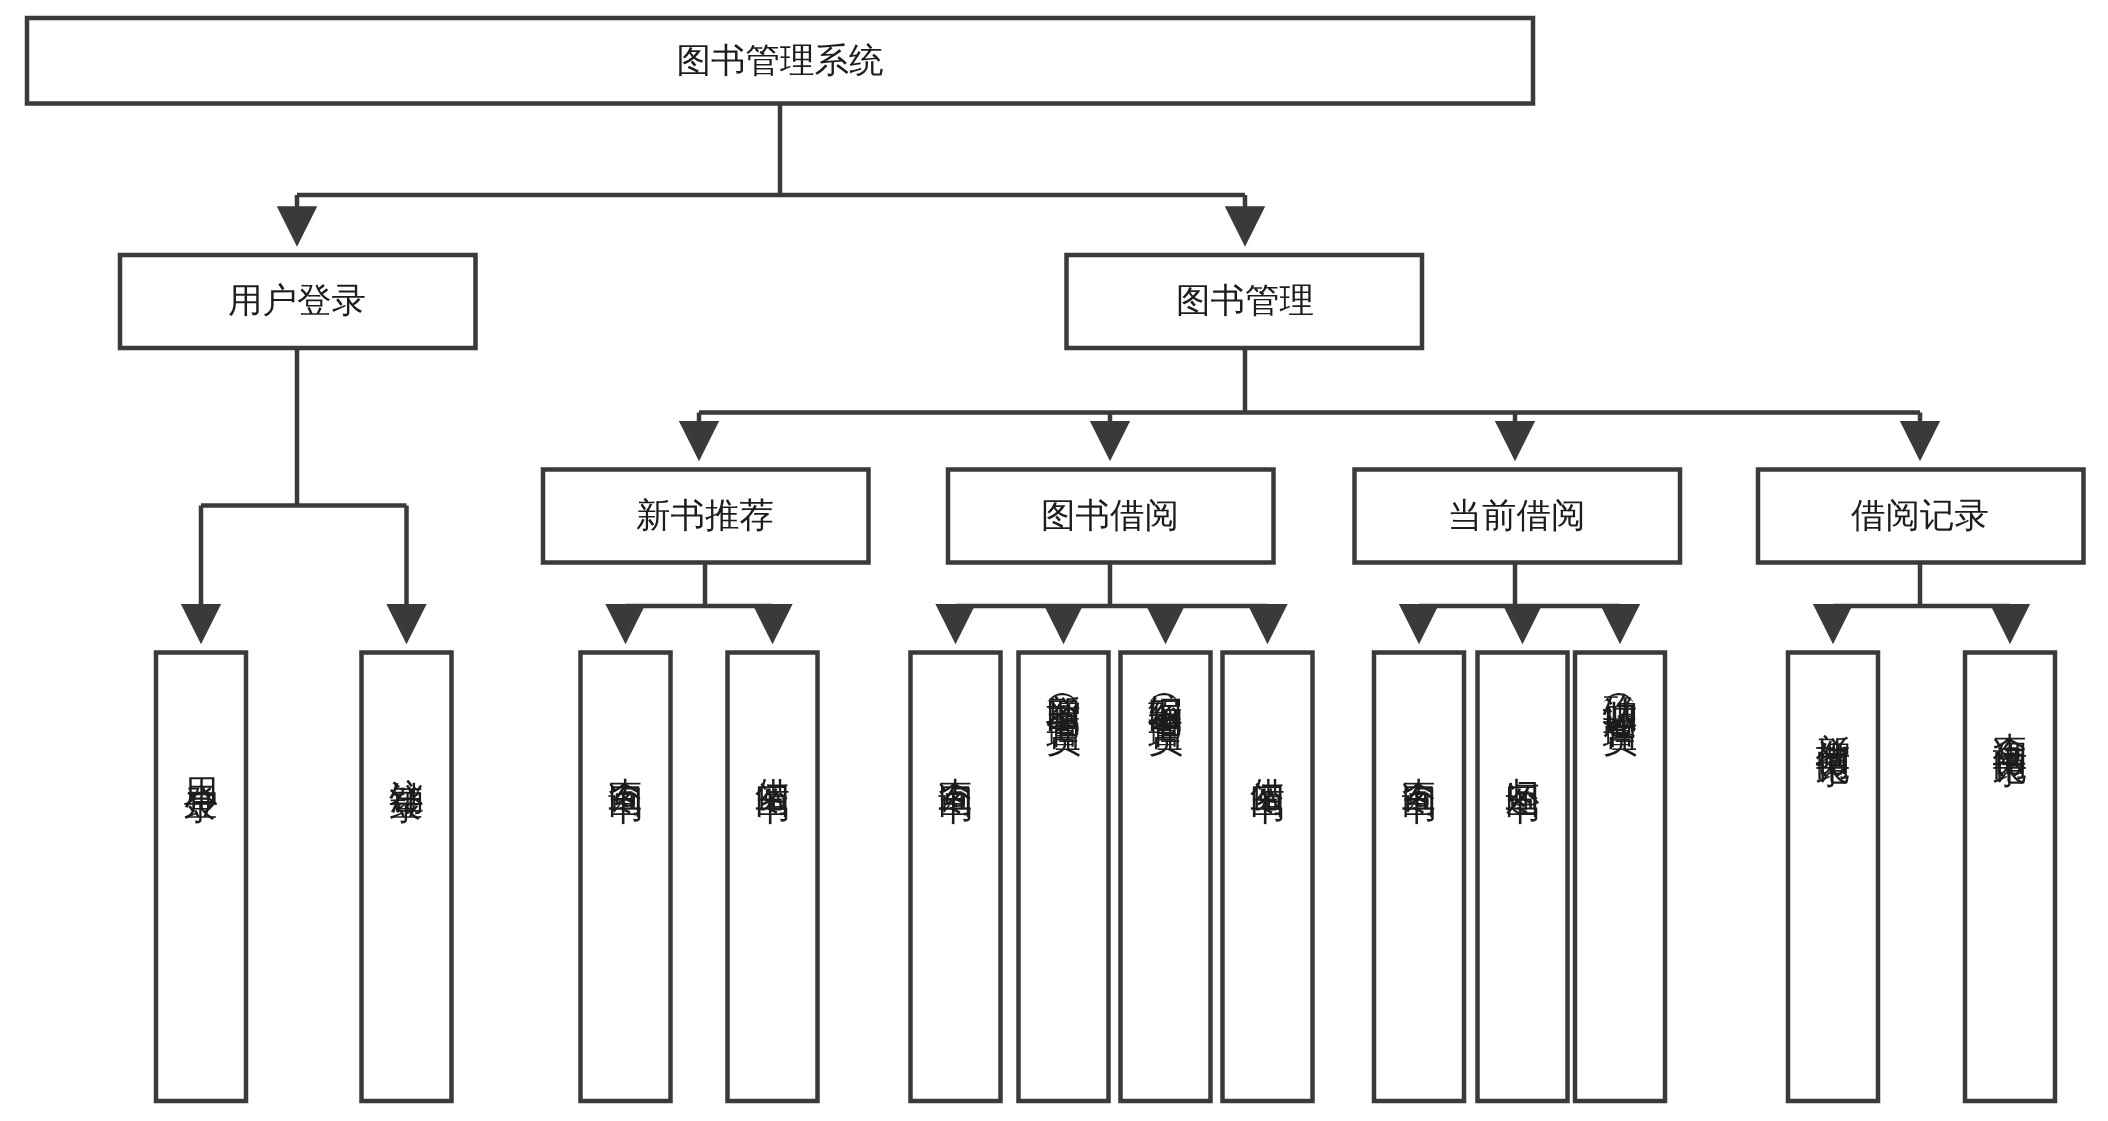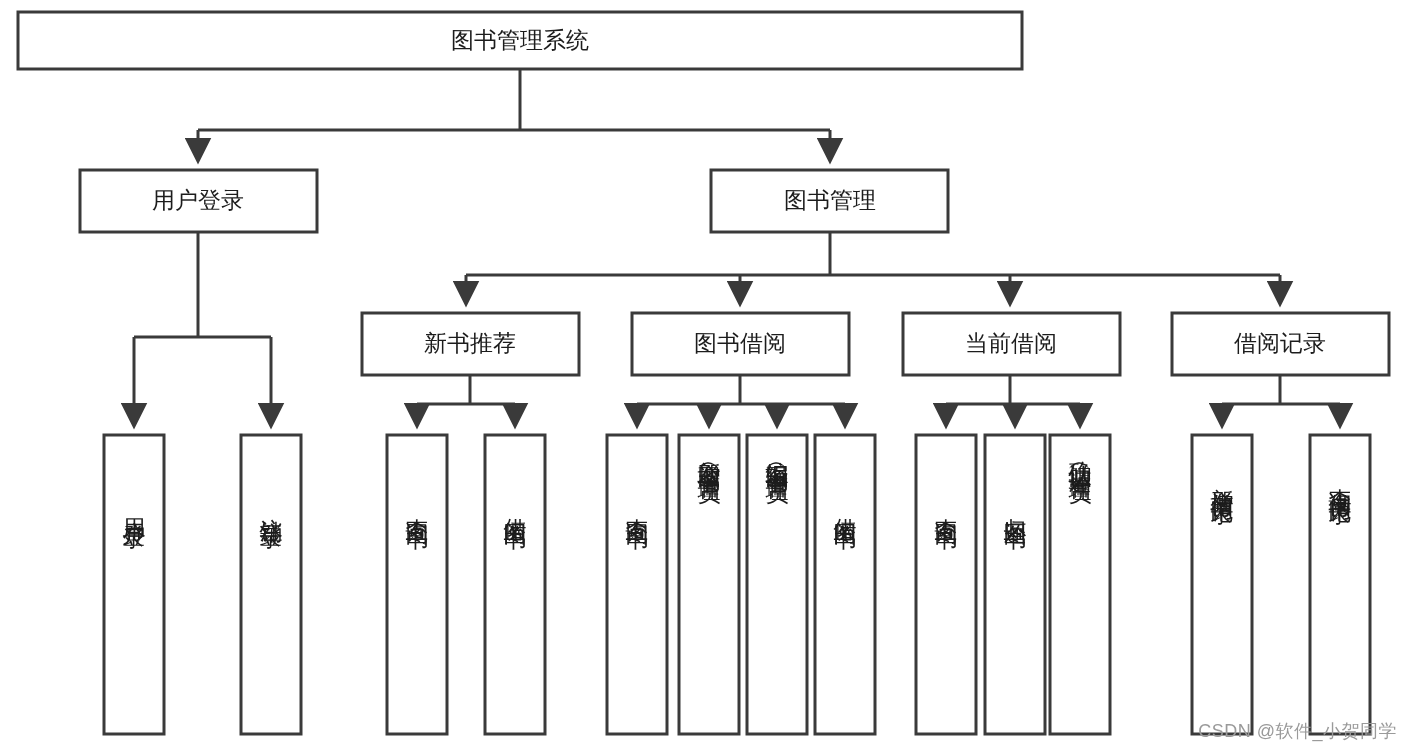--- a/index.html
+++ b/index.html
@@ -215,15 +215,14 @@
   </div>
 
   <div class="leaf-label-wrap" style="left:1192px; top:470px; width:60px; height:264px;">
     <span class="node-label-v">新增借阅记录</span>
   </div>
 
   <div class="leaf-label-wrap" style="left:1310px; top:470px; width:60px; height:264px;">
     <span class="node-label-v">查询借阅记录</span>
   </div>
 
-  <div class="watermark">CSDN @软件_小贺同学</div>
 
 </div>
 
 </body></html>

